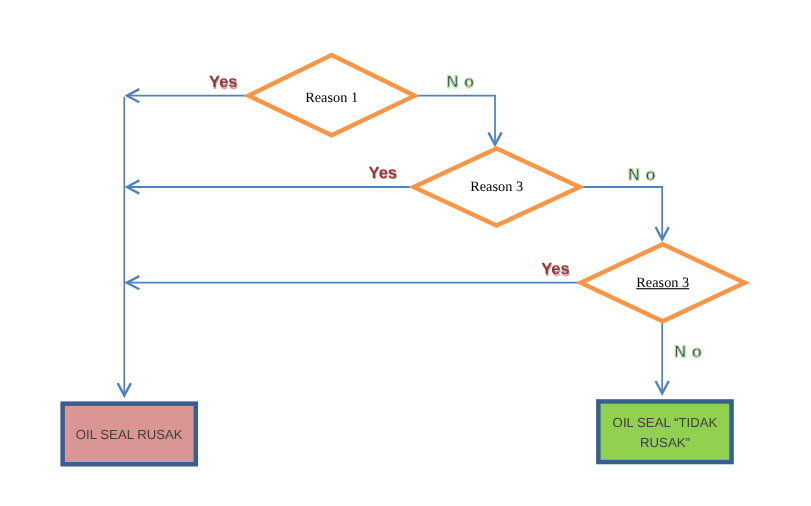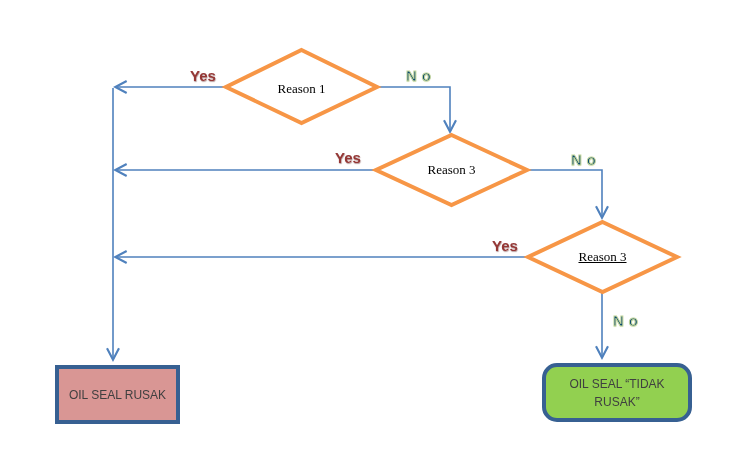--- a/index.html
+++ b/index.html
@@ -59,23 +59,22 @@
     font-size: 12px;
     line-height: 1.5;
     color: #404040;
     padding: 2px 4px;
   }
   .outcome-rusak {
     left: 55px; top: 365px; width: 125px; height: 59px;
     background: #d99694;
   }
   .outcome-tidak {
-    left: 542px; top: 363px; width: 150px; height: 59px;
+    left: 542px; top: 363px; width: 125px; height: 59px;
     background: #92d050;
-    border-radius: 15px;
   }
 </style>
 </head>
 <body>
 
 <div class="canvas">
 
   <svg class="svg-layer" width="737" height="460" viewBox="0 0 737 460">
     <defs>
       <marker id="arrowhead" viewBox="0 0 12 12" refX="10" refY="6" markerWidth="10" markerHeight="10" orient="auto">

